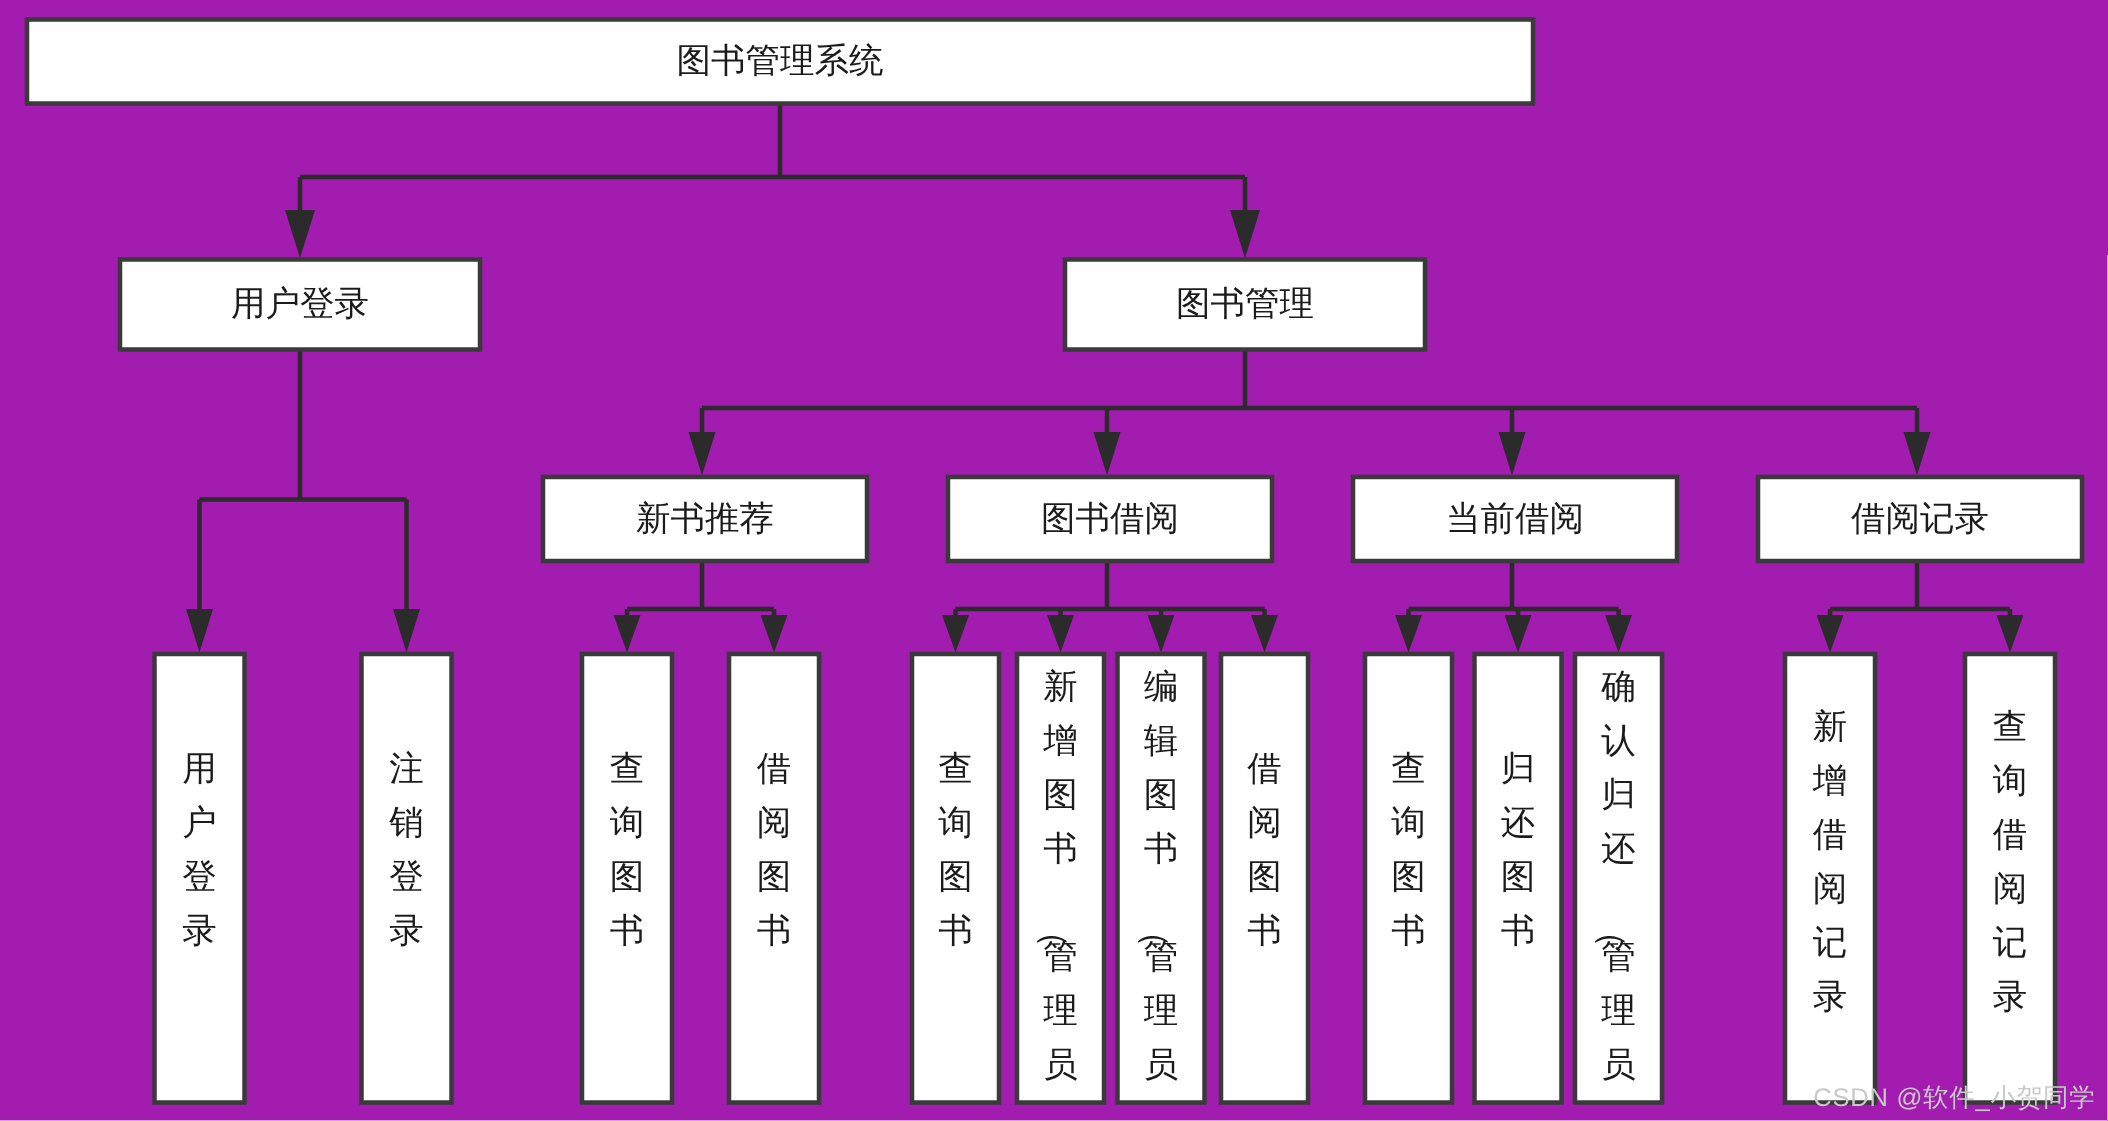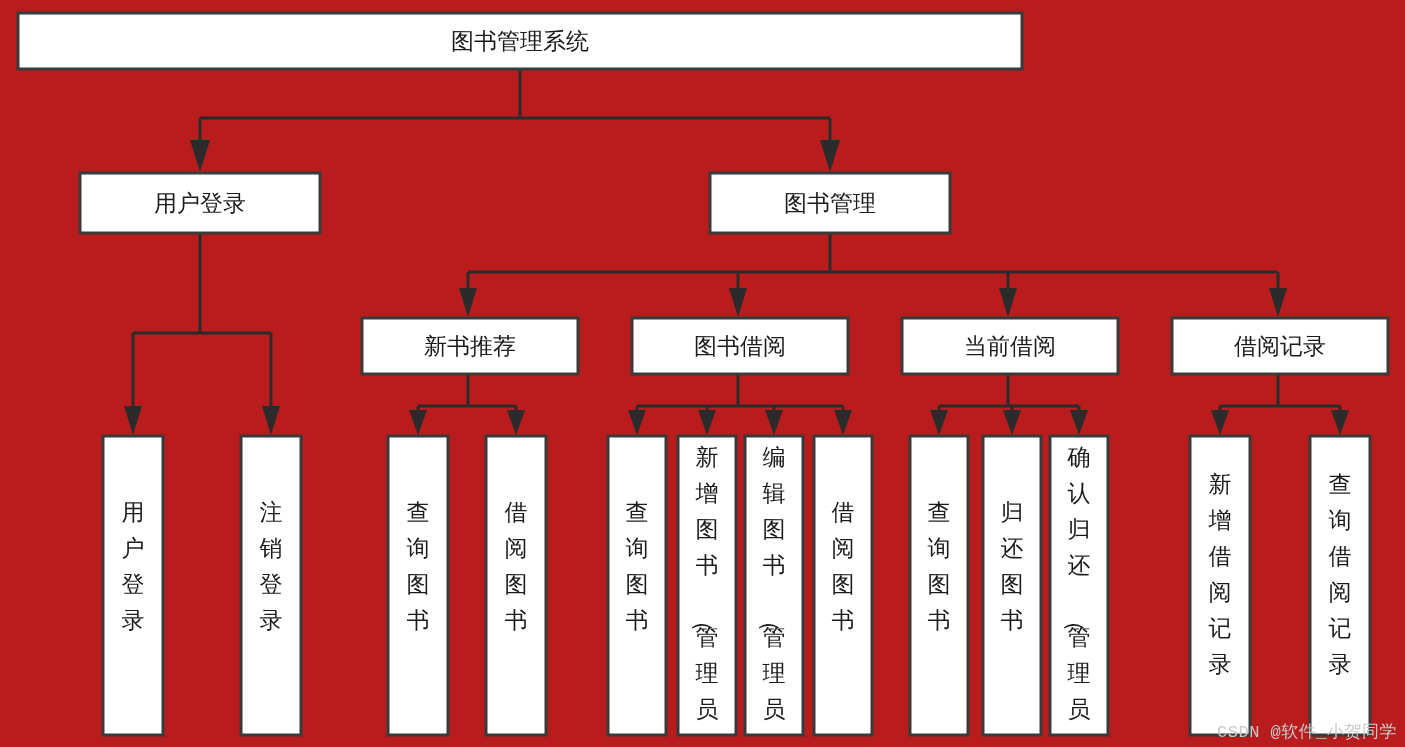--- a/index.html
+++ b/index.html
@@ -7,21 +7,21 @@
     padding: 0;
     background: #ffffff;
   }
   body {
     font-family: "DejaVu Sans", "Liberation Sans", sans-serif;
   }
   #diagram-root {
     position: relative;
     width: 1405px;
     height: 747px;
-    background: #b91c1c;
+    background: #a21caf;
     overflow: hidden;
   }
   svg#flow {
     position: absolute;
     left: 0;
     top: 0;
     width: 1405px;
     height: 747px;
     display: block;
   }
@@ -51,21 +51,21 @@
   .arrow-head {
     fill: #2b2b2b;
     stroke: none;
   }
   .watermark-text {
     position: absolute;
     right: 8px;
     bottom: 4px;
     color: #c8c8c8;
     font-size: 17px;
-    font-family: Liberation Mono, monospace;
+    font-family: Liberation Sans, sans-serif;
     white-space: nowrap;
     letter-spacing: 0.5px;
   }
 </style>
 </head>
 <body>
 
 <div id="diagram-root">
 
   <svg id="flow" viewBox="0 0 1405 747">

